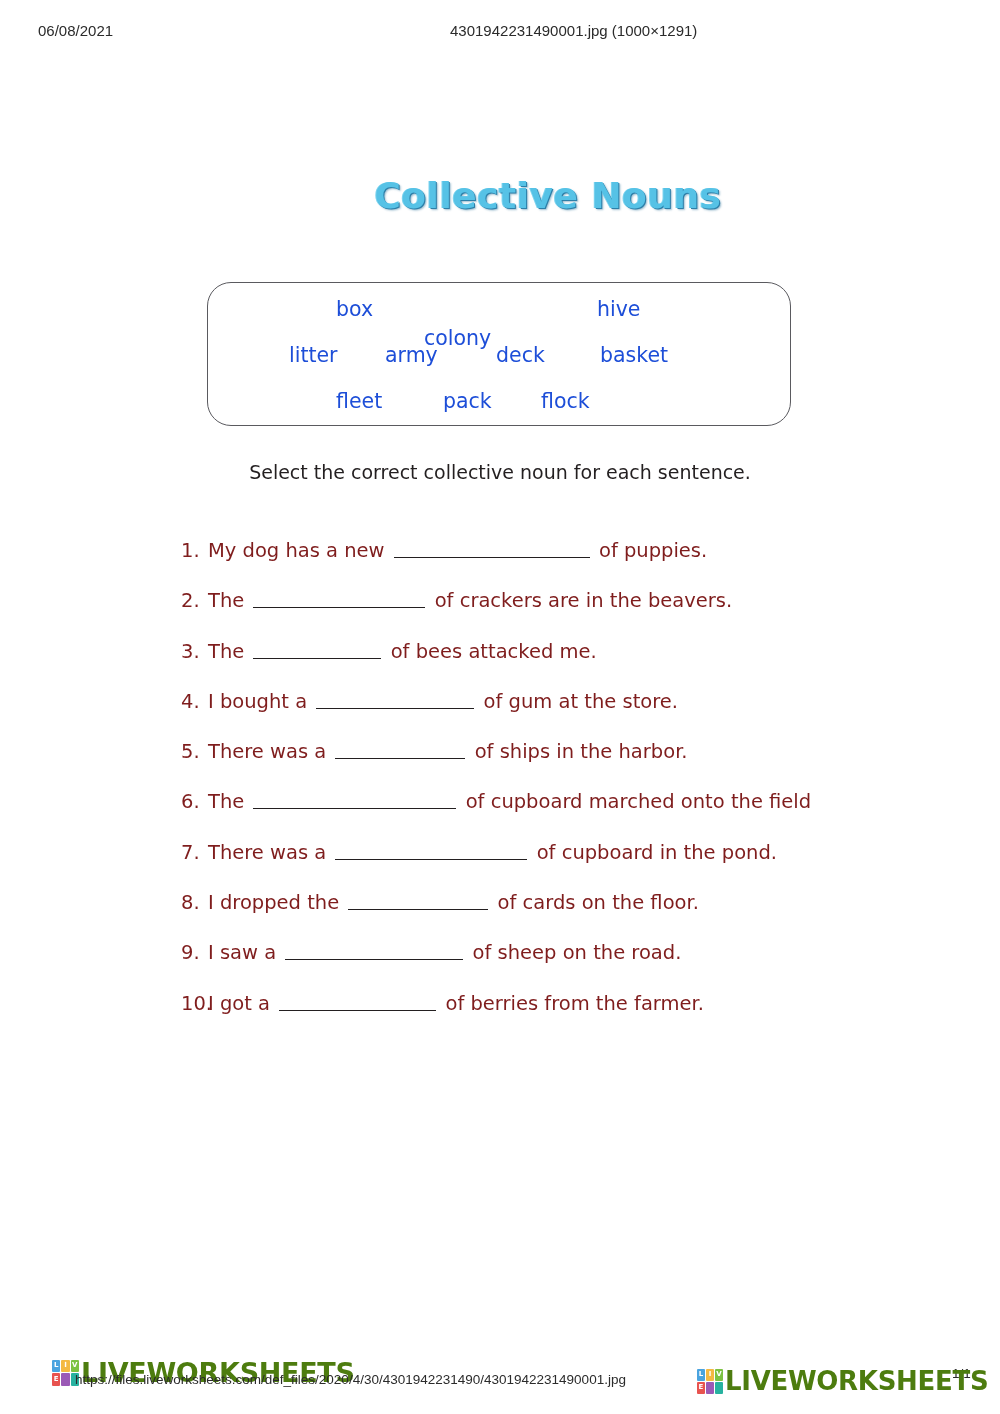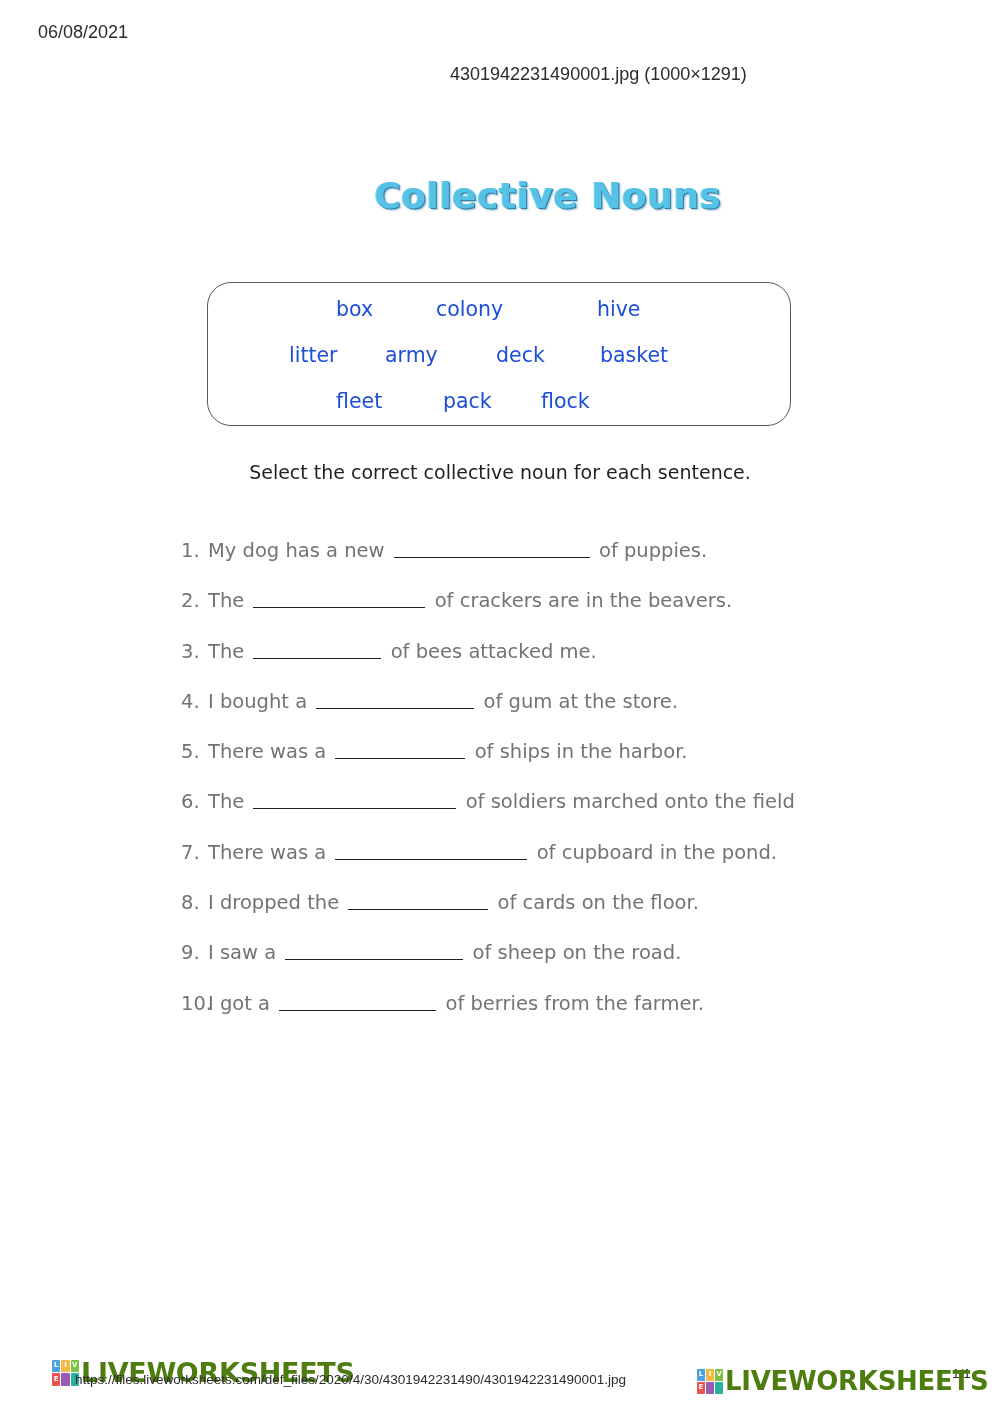--- a/index.html
+++ b/index.html
@@ -16,35 +16,34 @@
     overflow: hidden;
   }
 
   
   .print-header {
     position: absolute;
     top: 22px;
     left: 0;
     width: 1000px;
     height: 20px;
-    font-size: 18px;
+    font-size: 15px;
     color: #2b2b2b;
   }
   .print-header .ph-date {
     position: absolute;
     left: 38px;
     top: 0;
     white-space: nowrap;
   }
   .print-header .ph-file {
     position: absolute;
     left: 450px;
     top: 0;
     white-space: nowrap;
-    margin-top: 42px;
   }
 
   
   .sheet {
     position: absolute;
     top: 95px;
     left: 0;
     width: 1000px;
     height: 1230px;
   }
@@ -116,21 +115,21 @@
     position: absolute;
     top: 443px;
     left: 181px;
     width: 700px;
   }
   .q-row {
     position: relative;
     height: 50.3px;
     font-family: "DejaVu Sans", sans-serif;
     font-size: 19.5px;
-    color: #737373;
+    color: #7f1d1d;
     white-space: nowrap;
     line-height: 26px;
   }
   .q-num {
     display: inline-block;
     width: 27px;
     text-align: left;
     vertical-align: baseline;
   }
   .q-pre, .q-post {
@@ -214,21 +213,21 @@
   <span class="ph-file">4301942231490001.jpg (1000×1291)</span>
 </div>
 
 <div class="sheet">
 
   <div class="title">Collective Nouns</div>
 
   <div class="wordbank">
     <div class="wb-row r1">
         <span class="wb-word" style="left: 128px;">box</span>
-        <span class="wb-word" style="left: 228px;">colony</span>
+        <span class="wb-word" style="left: 216px; margin-top: 29px;">colony</span>
         <span class="wb-word" style="left: 389px;">hive</span>
       </div>
     <div class="wb-row r2">
         <span class="wb-word" style="left: 81px;">litter</span>
         <span class="wb-word" style="left: 177px;">army</span>
         <span class="wb-word" style="left: 288px;">deck</span>
         <span class="wb-word" style="left: 392px;">basket</span>
       </div>
     <div class="wb-row r3">
         <span class="wb-word" style="left: 128px;">fleet</span>
@@ -238,21 +237,21 @@
   </div>
 
   <div class="instruction">Select the correct collective noun for each sentence.</div>
 
   <div class="questions">
       <div class="q-row"><span class="q-num">1.</span><span class="q-pre">My dog has a new </span><span class="q-blank" style="width: 196px;"></span><span class="q-post"> of puppies.</span></div>
       <div class="q-row"><span class="q-num">2.</span><span class="q-pre">The </span><span class="q-blank" style="width: 172px;"></span><span class="q-post"> of crackers are in the beavers.</span></div>
       <div class="q-row"><span class="q-num">3.</span><span class="q-pre">The </span><span class="q-blank" style="width: 128px;"></span><span class="q-post"> of bees attacked me.</span></div>
       <div class="q-row"><span class="q-num">4.</span><span class="q-pre">I bought a </span><span class="q-blank" style="width: 158px;"></span><span class="q-post"> of gum at the store.</span></div>
       <div class="q-row"><span class="q-num">5.</span><span class="q-pre">There was a </span><span class="q-blank" style="width: 130px;"></span><span class="q-post"> of ships in the harbor.</span></div>
-      <div class="q-row"><span class="q-num">6.</span><span class="q-pre">The </span><span class="q-blank" style="width: 203px;"></span><span class="q-post"> of soldiers marched onto the field</span></div>
+      <div class="q-row"><span class="q-num">6.</span><span class="q-pre">The </span><span class="q-blank" style="width: 203px;"></span><span class="q-post"> of cupboard marched onto the field</span></div>
       <div class="q-row"><span class="q-num">7.</span><span class="q-pre">There was a </span><span class="q-blank" style="width: 192px;"></span><span class="q-post"> of cupboard in the pond.</span></div>
       <div class="q-row"><span class="q-num">8.</span><span class="q-pre">I dropped the </span><span class="q-blank" style="width: 140px;"></span><span class="q-post"> of cards on the floor.</span></div>
       <div class="q-row"><span class="q-num">9.</span><span class="q-pre">I saw a </span><span class="q-blank" style="width: 178px;"></span><span class="q-post"> of sheep on the road.</span></div>
       <div class="q-row"><span class="q-num">10.</span><span class="q-pre">I got a </span><span class="q-blank" style="width: 157px;"></span><span class="q-post"> of berries from the farmer.</span></div>
     </div>
 
   <div class="lw-logo main">
     <div class="lw-tiles">
         <div class="lw-tile" style="background: rgb(74, 163, 223);">L</div>
         <div class="lw-tile" style="background: rgb(244, 185, 66);">I</div>

